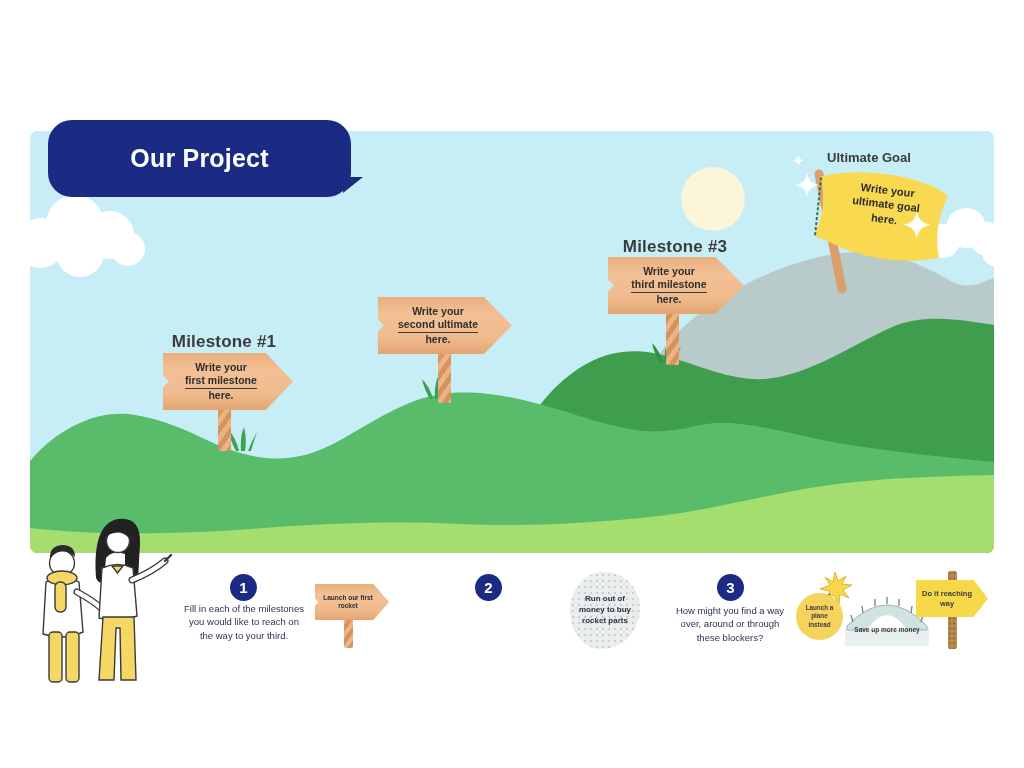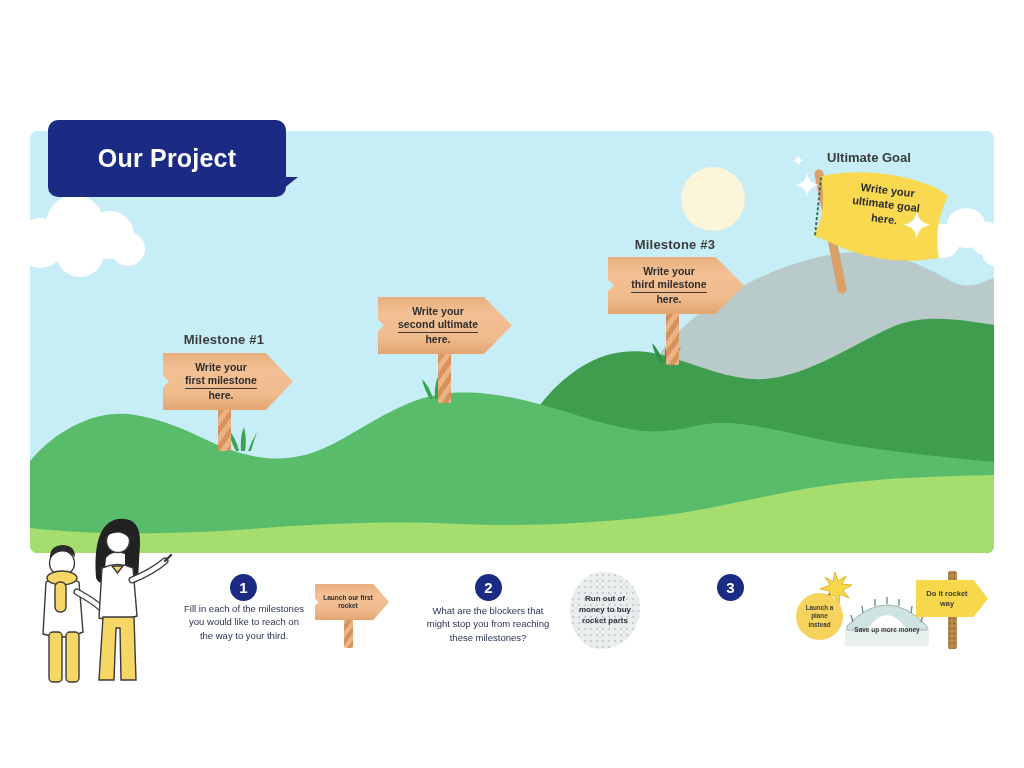--- a/index.html
+++ b/index.html
@@ -1,33 +1,33 @@
 <!DOCTYPE html>
 <html><head>
 <meta charset="utf-8">
 <style>
   * { margin:0; padding:0; box-sizing:border-box; }
   html,body { background:#ffffff; }
   body { font-family:"Liberation Sans", sans-serif; }
   .canvas { position:relative; width:1024px; height:768px; background:#fff; overflow:hidden; }
 
   
-  .title-box { position:absolute; left:48px; top:120px; width:238px; height:77px;
-    background:#1b2b83; border-radius:10px; color:#fff; display:flex; flex-direction:column;
+  .title-box { position:absolute; left:48px; top:120px; width:303px; height:77px;
+    background:#1b2b83; border-radius:24px; color:#fff; display:flex; flex-direction:column;
     align-items:center; justify-content:center; text-align:center; z-index:5; }
   .title-box::after { content:""; position:absolute; right:-12px; bottom:4px; width:0; height:0;
     border-left:20px solid #1b2b83; border-bottom:16px solid transparent; }
   .title-line { font-size:25px; font-weight:bold; line-height:1.22; letter-spacing:.2px; }
 
   
   .scene { position:absolute; left:30px; top:131px; width:964px; height:422px;
     border-radius:8px; overflow:hidden; background:#c7edf6; }
   .scene-art { position:absolute; left:0; top:0; }
 
-  .ms-label { position:absolute; width:160px; text-align:center; font-size:13px; font-weight:bold;
+  .ms-label { position:absolute; width:160px; text-align:center; font-size:17px; font-weight:bold;
     color:#3b3b3b; letter-spacing:.2px; }
   .ms-board { position:absolute; background:linear-gradient(#e9af7d,#f3c095 30%,#efba8c 72%,#e3a572);
     clip-path:polygon(0% 0%, 79% 0%, 100% 50%, 79% 100%, 0% 100%, 0% 60%, 4.5% 50%, 0% 40%);
     display:flex; flex-direction:column; align-items:center; justify-content:center;
     padding:4px 26px 4px 12px; text-align:center; font-size:10.5px; font-weight:bold; color:#2e2e2e;
     line-height:1.3; }
   .ms-board .ul { border-bottom:1.5px solid #3a3a3a; }
   .ms-pole { position:absolute; width:13px; border-radius:2px;
     background:repeating-linear-gradient(125deg,#ecb486 0 5px,#d6935d 5px 10px); }
 
@@ -212,31 +212,31 @@
     <span>the way to your third.</span>
   </div>
   <div class="mini-pole"></div>
   <div class="mini-board">
     <span>Launch our first rocket</span>
   </div>
 
   <div class="num-circle" style="left:475px; top:574px;">
     <span>2</span>
   </div>
-  <div class="inst-text" style="left:398px; top:604px; width:180px;">
-    <span>What are the blockers that</span>
-    <span>might stop you from reaching</span>
-    <span>these milestones?</span>
-  </div>
   <div class="rock">
     <span>Run out of money to buy rocket parts</span>
   </div>
 
   <div class="num-circle" style="left:717px; top:574px;">
     <span>3</span>
+  </div>
+  <div class="inst-text" style="left:640px; top:604px; width:180px;">
+    <span>How might you find a way</span>
+    <span>over, around or through</span>
+    <span>these blockers?</span>
   </div>
 
   <svg class="spark" width="34" height="32" viewBox="0 0 34 32">
     <path d="M17,0 L20,9 L28,4 L24,12 L34,13 L25,18 L31,26 L22,22 L21,32 L16,23 L8,28 L12,19 L2,17 L12,13 L7,5 L15,10 Z" fill="#f7d84b" stroke="#e3b32c" stroke-width="1"></path>
     <path d="M12,22 L4,30" stroke="#6b6b6b" stroke-width="2" fill="none"></path>
   </svg>
   <div class="bomb">
     <span>Launch a plane instead</span>
   </div>
 
@@ -254,16 +254,16 @@
         <path d="M66,19 L67,12"></path>
         <path d="M76,28 L78,21"></path>
     </g>
   </svg>
   <div class="bridge-label">
     <span>Save up more money</span>
   </div>
 
   <div class="post"></div>
   <div class="arrow-sign">
-    <span>Do it rocket way</span>
+    <span>Do it reaching way</span>
   </div>
 
 </div>
 
 </body></html>

